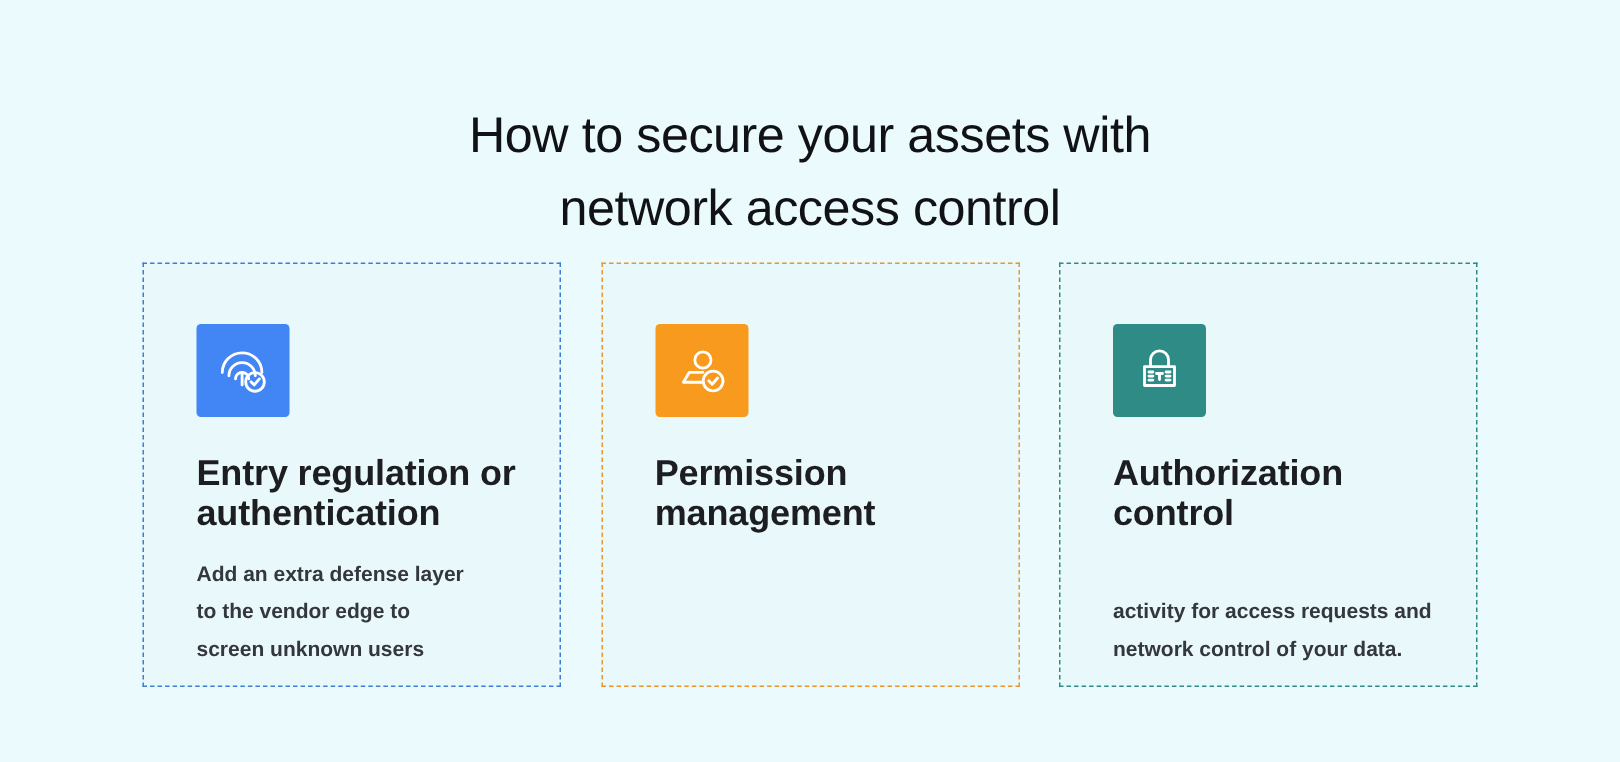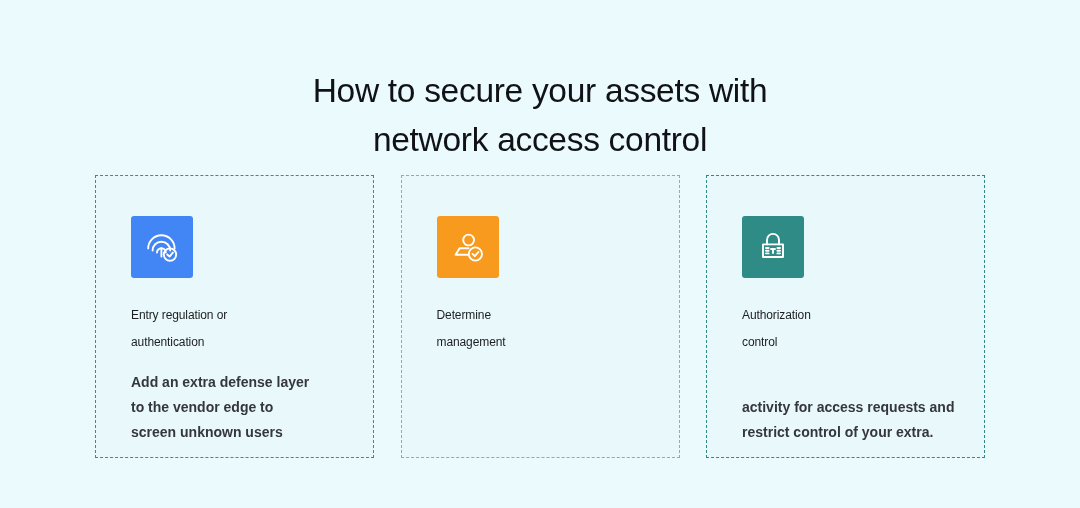--- a/index.html
+++ b/index.html
@@ -84,23 +84,23 @@
   }
   .card.blue   .icon-tile { background: #4285f4; }
   .card.orange .icon-tile { background: #f79a1e; }
   .card.teal   .icon-tile { background: #2e8b85; }
   .icon-tile svg { display: block; }
 
   
   .card-heading {
     margin-top: 24px;
     width: 215px;
-    font-size: 12px;
+    font-size: 24px;
     line-height: 27px;
-    font-weight: 400;
+    font-weight: 700;
     color: #1c1e21;
     letter-spacing: -0.1px;
   }
   .card-body {
     margin-top: 14px;
     width: 218px;
     font-size: 14px;
     line-height: 25px;
     font-weight: 700;
     color: #34373b;
@@ -154,21 +154,21 @@
           <svg width="36" height="36" viewBox="0 0 36 36" fill="none" stroke="#ffffff" stroke-width="1.9" stroke-linecap="round" stroke-linejoin="round">
             <circle cx="18.6" cy="11.0" r="5.4"></circle>
             <path d="M18.6 19.2 L9.6 19.2 L5.6 25.8 L18.0 25.8"></path>
             <circle cx="25.4" cy="25.0" r="6.6"></circle>
             <path d="M22.5 24.9 L24.8 27.2 L28.4 23.0"></path>
           </svg>
         </span>
       </div>
 
       <div class="card-heading">
-        <span>Determine</span><br>
+        <span>Permission</span><br>
         <span>management</span>
       </div>
 
     </div>
 
     <div class="card teal">
       <div class="card-border"></div>
 
       <div class="icon-tile">
         <span>
@@ -183,18 +183,18 @@
       </div>
 
       <div class="card-heading">
         <span>Authorization</span><br>
         <span>control</span>
       </div>
 
       <div class="card-body">
         <br>
         <span>activity for access requests and</span><br>
-        <span>restrict control of your extra.</span>
+        <span>network control of your data.</span>
       </div>
     </div>
 
   </div>
 </div>
 
 </body></html>

